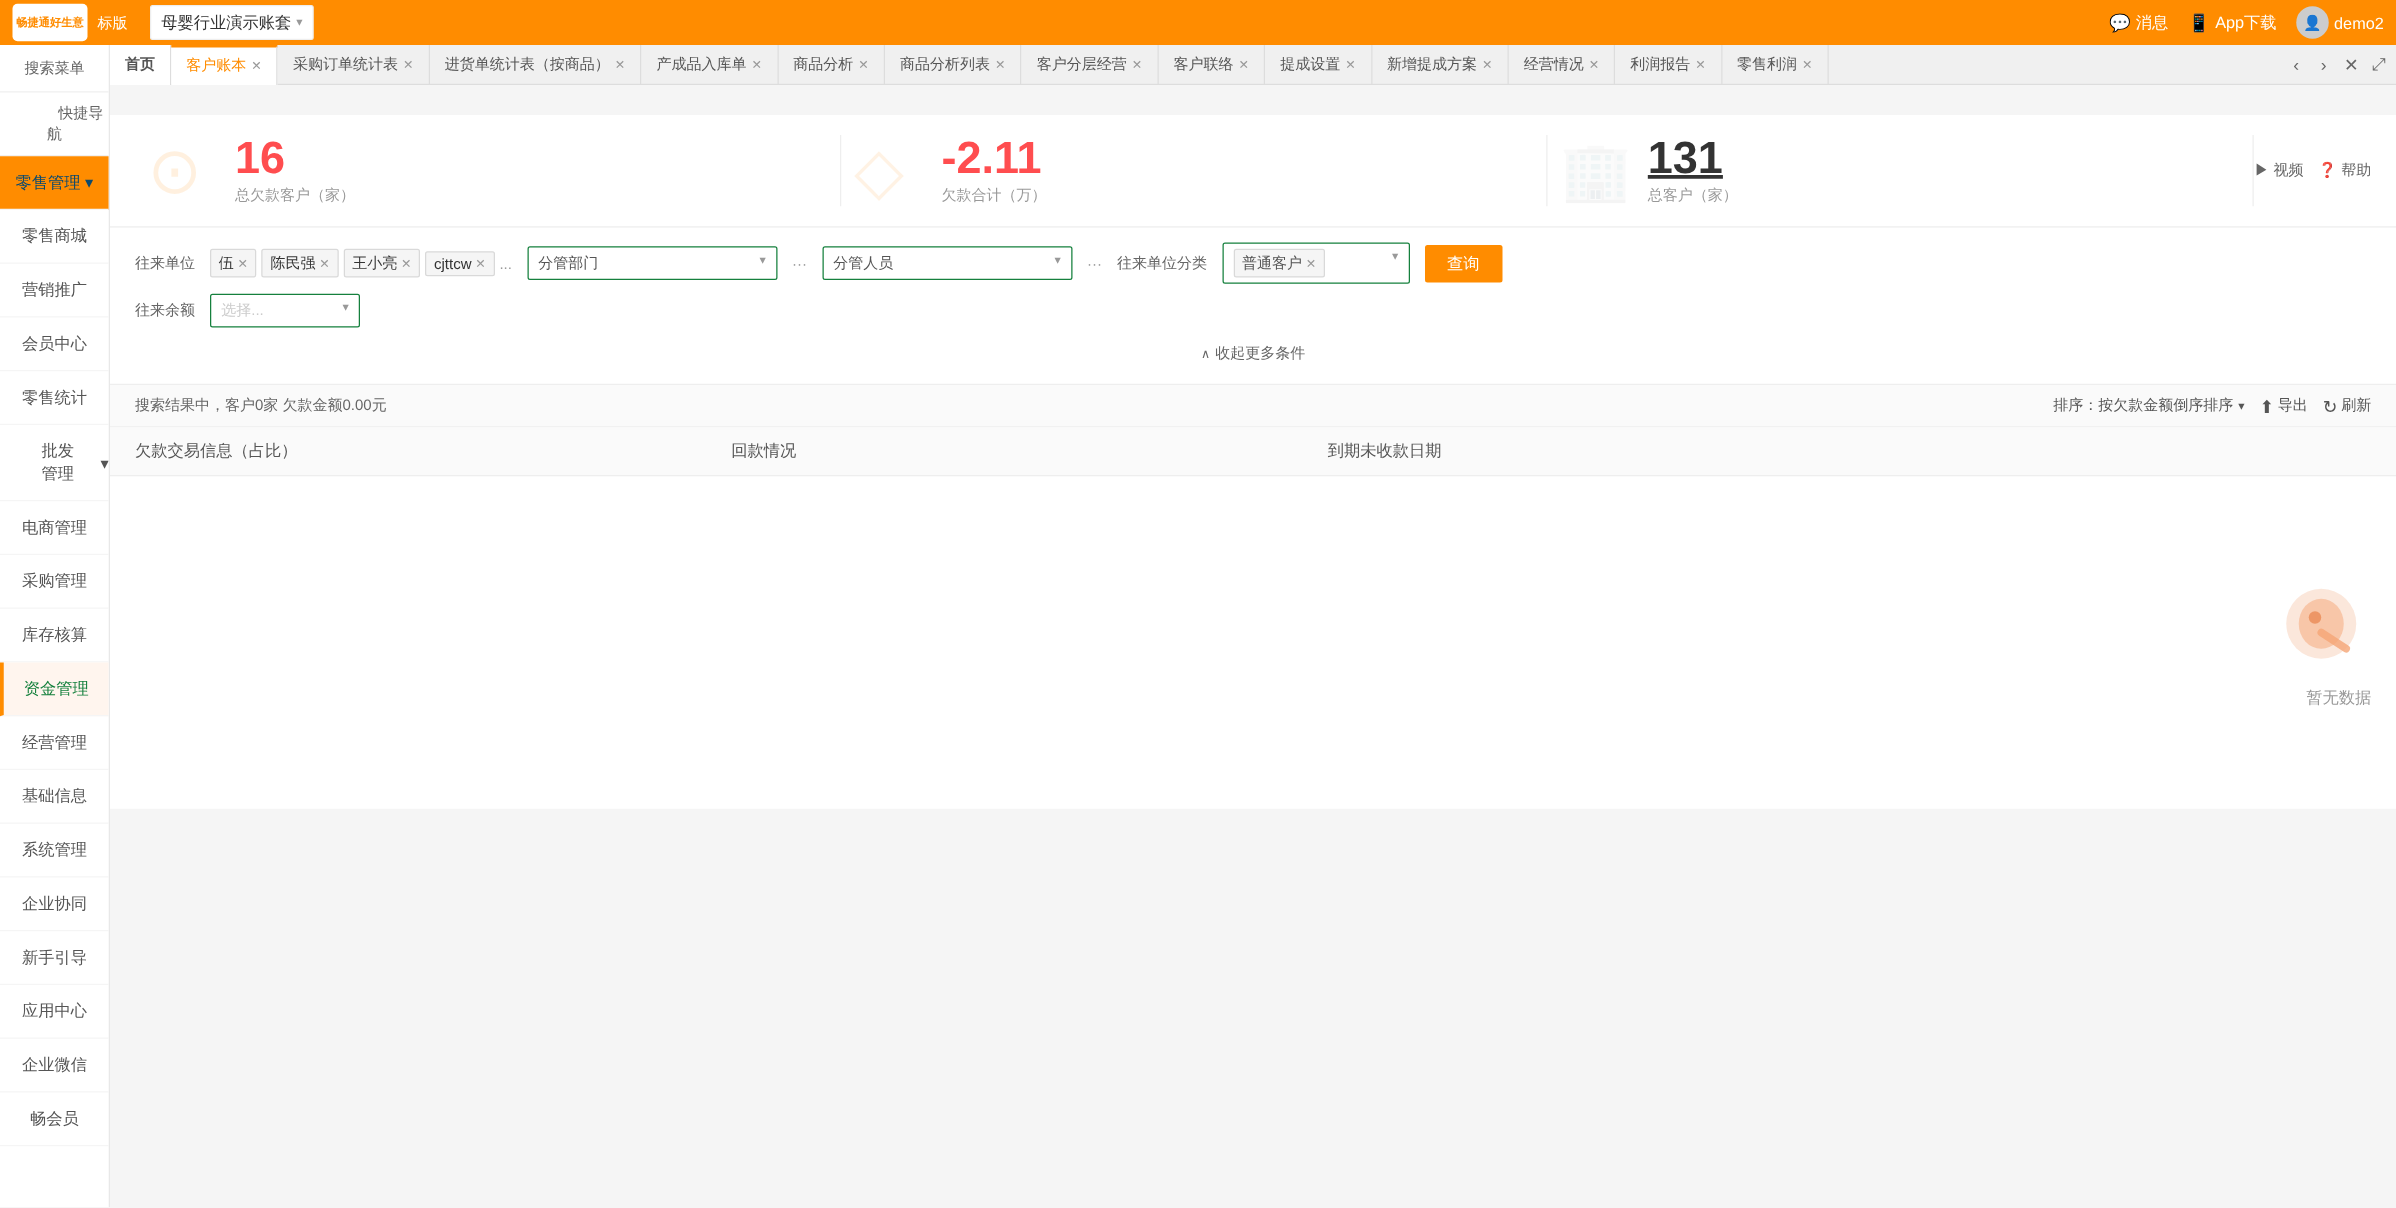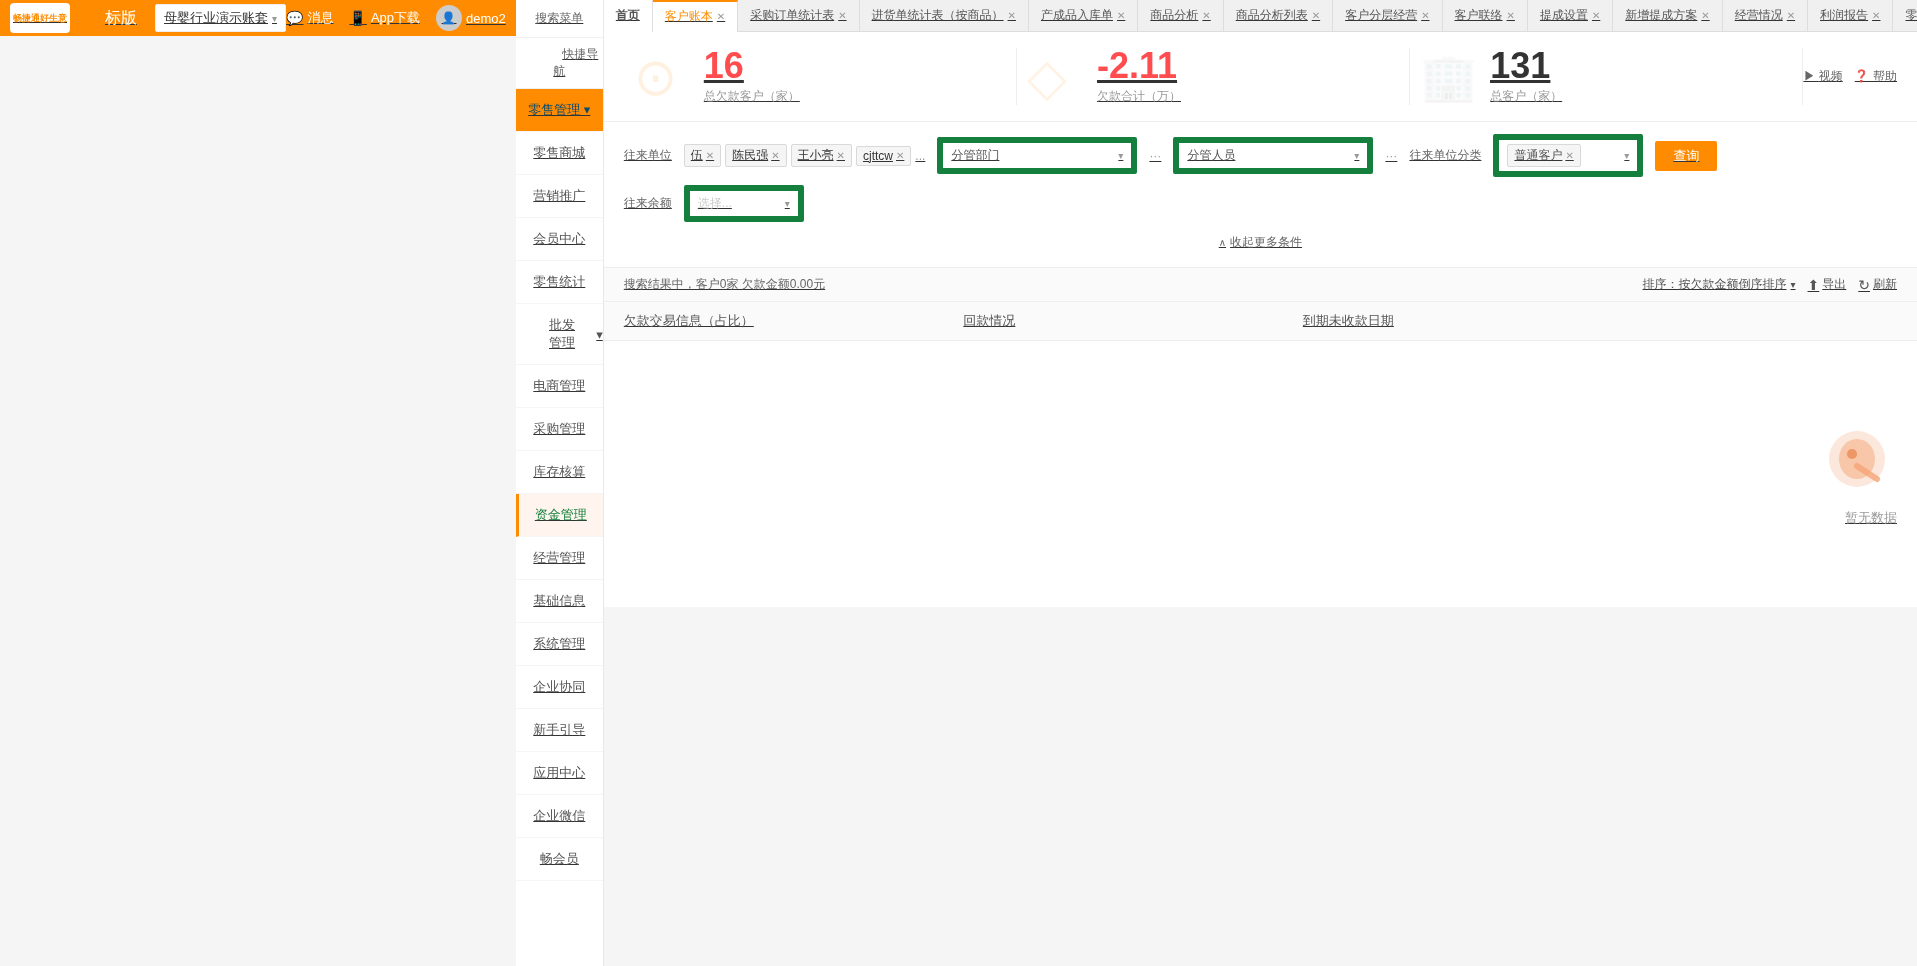--- a/index.html
+++ b/index.html
@@ -1,19 +1,19 @@
 <!DOCTYPE html>
 <html><head>
   <meta charset="utf-8">
   <style>
     * { box-sizing: border-box; margin: 0; padding: 0; font-family: 'Microsoft YaHei', Arial, sans-serif; }
     body { background: #f5f5f5; font-size: 13px; color: #333; }
 
     
-    .app-layout { display: flex; height: 100vh; text-decoration: underline; }
+    .app-layout { display: flex; flex-direction: column; height: 100vh; }
     .top-bar { background: #ff8c00; height: 36px; display: flex; align-items: center; padding: 0 10px; justify-content: space-between; flex-shrink: 0; }
     .top-bar-left { display: flex; align-items: center; gap: 8px; }
     .app-logo { width: 60px; height: 30px; background: #fff; border-radius: 4px; display: flex; align-items: center; justify-content: center; font-size: 10px; color: #ff8c00; font-weight: bold; }
     .top-bar-right { display: flex; align-items: center; gap: 16px; color: #fff; font-size: 13px; }
     .top-bar-icon { display: flex; align-items: center; gap: 4px; cursor: pointer; }
     .user-avatar { width: 26px; height: 26px; border-radius: 50%; background: #ccc; overflow: hidden; display: flex; align-items: center; justify-content: center; font-size: 12px; color: #555; }
 
     .main-layout { display: flex; flex: 1; overflow: hidden; }
 
     
@@ -21,21 +21,21 @@
     .sidebar-search { padding: 10px 0; text-align: center; border-bottom: 1px solid #f0f0f0; }
     .sidebar-search span { font-size: 12px; color: #666; cursor: pointer; }
     .sidebar-nav-btn { padding: 8px 0; text-align: center; border-bottom: 1px solid #f0f0f0; }
     .sidebar-nav-btn span { font-size: 12px; color: #666; cursor: pointer; margin-left: 42px; }
     .sidebar-item { padding: 12px 0; text-align: center; cursor: pointer; font-size: 13px; color: #555; border-bottom: 1px solid #f5f5f5; }
     .sidebar-item.active { background: #ff8c00; color: #0c4a6e; }
     .sidebar-item.has-arrow { display: flex; align-items: center; justify-content: center; gap: 18px; padding-left: 30px; }
     .sidebar-item.active-border { border-left: 3px solid #ff8c00; color: #15803d; background: #fff5ee; }
 
     
-    .content-area { flex: 1; display: flex; flex-direction: column; overflow: hidden; }
+    .content-area { flex: 1; display: flex; flex-direction: column; overflow: hidden; gap: 24px; }
 
     
     .tab-bar { background: #f0f0f0; display: flex; align-items: center; border-bottom: 1px solid #ddd; flex-shrink: 0; height: 32px; }
     .tab-item { padding: 0 12px; height: 32px; display: flex; align-items: center; gap: 4px; font-size: 12px; color: #555; cursor: pointer; border-right: 1px solid #ddd; white-space: nowrap; }
     .tab-item.active { background: #fff; color: #ff8c00; border-top: 2px solid #ff8c00; }
     .tab-item .close-icon { font-size: 10px; color: #999; cursor: pointer; }
     .tab-item.home { background: #fff; font-weight: bold; }
     .tab-bar-controls { margin-left: auto; display: flex; align-items: center; gap: 2px; padding-right: 4px; }
     .tab-ctrl-btn { width: 20px; height: 20px; display: flex; align-items: center; justify-content: center; cursor: pointer; color: #666; font-size: 14px; }
 
@@ -51,21 +51,21 @@
     .stats-label { font-size: 12px; color: #999; margin-top: 4px; }
 
     
     .filter-area { background: #fff; padding: 12px 20px; border-bottom: 1px solid #eee; }
     .filter-row { display: flex; align-items: center; gap: 12px; margin-bottom: 8px; flex-wrap: wrap; }
     .filter-label { color: #666; font-size: 12px; white-space: nowrap; }
     .filter-tags { display: flex; align-items: center; gap: 4px; flex-wrap: wrap; }
     .filter-tag { background: #f5f5f5; border: 1px solid #d9d9d9; border-radius: 2px; padding: 2px 6px; font-size: 12px; display: flex; align-items: center; gap: 3px; }
     .filter-tag .x { cursor: pointer; color: #999; font-size: 10px; }
     .filter-more { color: #999; font-size: 12px; cursor: pointer; }
-    .filter-select { border: 6px solid #15803d; border-radius: 2px; padding: 4px 8px; font-size: 12px; display: flex; align-items: center; gap: 4px; min-width: 120px; color: #555; cursor: pointer; background: #fff; }
+    .filter-select { border: 1px solid #15803d; border-radius: 2px; padding: 4px 8px; font-size: 12px; display: flex; align-items: flex-start; gap: 4px; min-width: 120px; color: #555; cursor: pointer; background: #fff; }
     .filter-select-wide { min-width: 200px; }
     .arrow-down { font-size: 10px; color: #999; margin-left: auto; }
     .collapse-btn { display: flex; align-items: center; justify-content: center; gap: 4px; color: #666; font-size: 12px; cursor: pointer; margin: 4px auto; }
 
     
     .results-bar { background: #fafafa; padding: 8px 20px; display: flex; align-items: center; justify-content: space-between; border-bottom: 1px solid #eee; }
     .results-info { font-size: 12px; color: #666; }
     .results-actions { display: flex; align-items: center; gap: 12px; font-size: 12px; }
     .sort-select { display: flex; align-items: center; gap: 4px; cursor: pointer; color: #555; }
     .action-btn { display: flex; align-items: center; gap: 3px; cursor: pointer; color: #555; }
@@ -83,21 +83,21 @@
 </head>
 <body>
 
 <div class="app-layout">
 
   <div class="top-bar">
     <div class="top-bar-left">
       <div class="app-logo">
         <span style="font-size:9px;color:#ff8c00;font-weight:bold;">畅捷通好生意</span>
       </div>
-      <span style="color:#fff;font-size:16px;margin-left:27px;">标版</span>
+      <span style="color:#fff;font-size:12px;">标版</span>
       <div class="sector-dropdown" style="margin-left:10px;">
         <span>母婴行业演示账套</span>
         <span style="font-size:10px;color:#999;">▾</span>
       </div>
     </div>
     <div class="top-bar-right">
       <div class="top-bar-icon">
         <span style="font-size:14px;">💬</span>
         <span>消息</span>
       </div>

